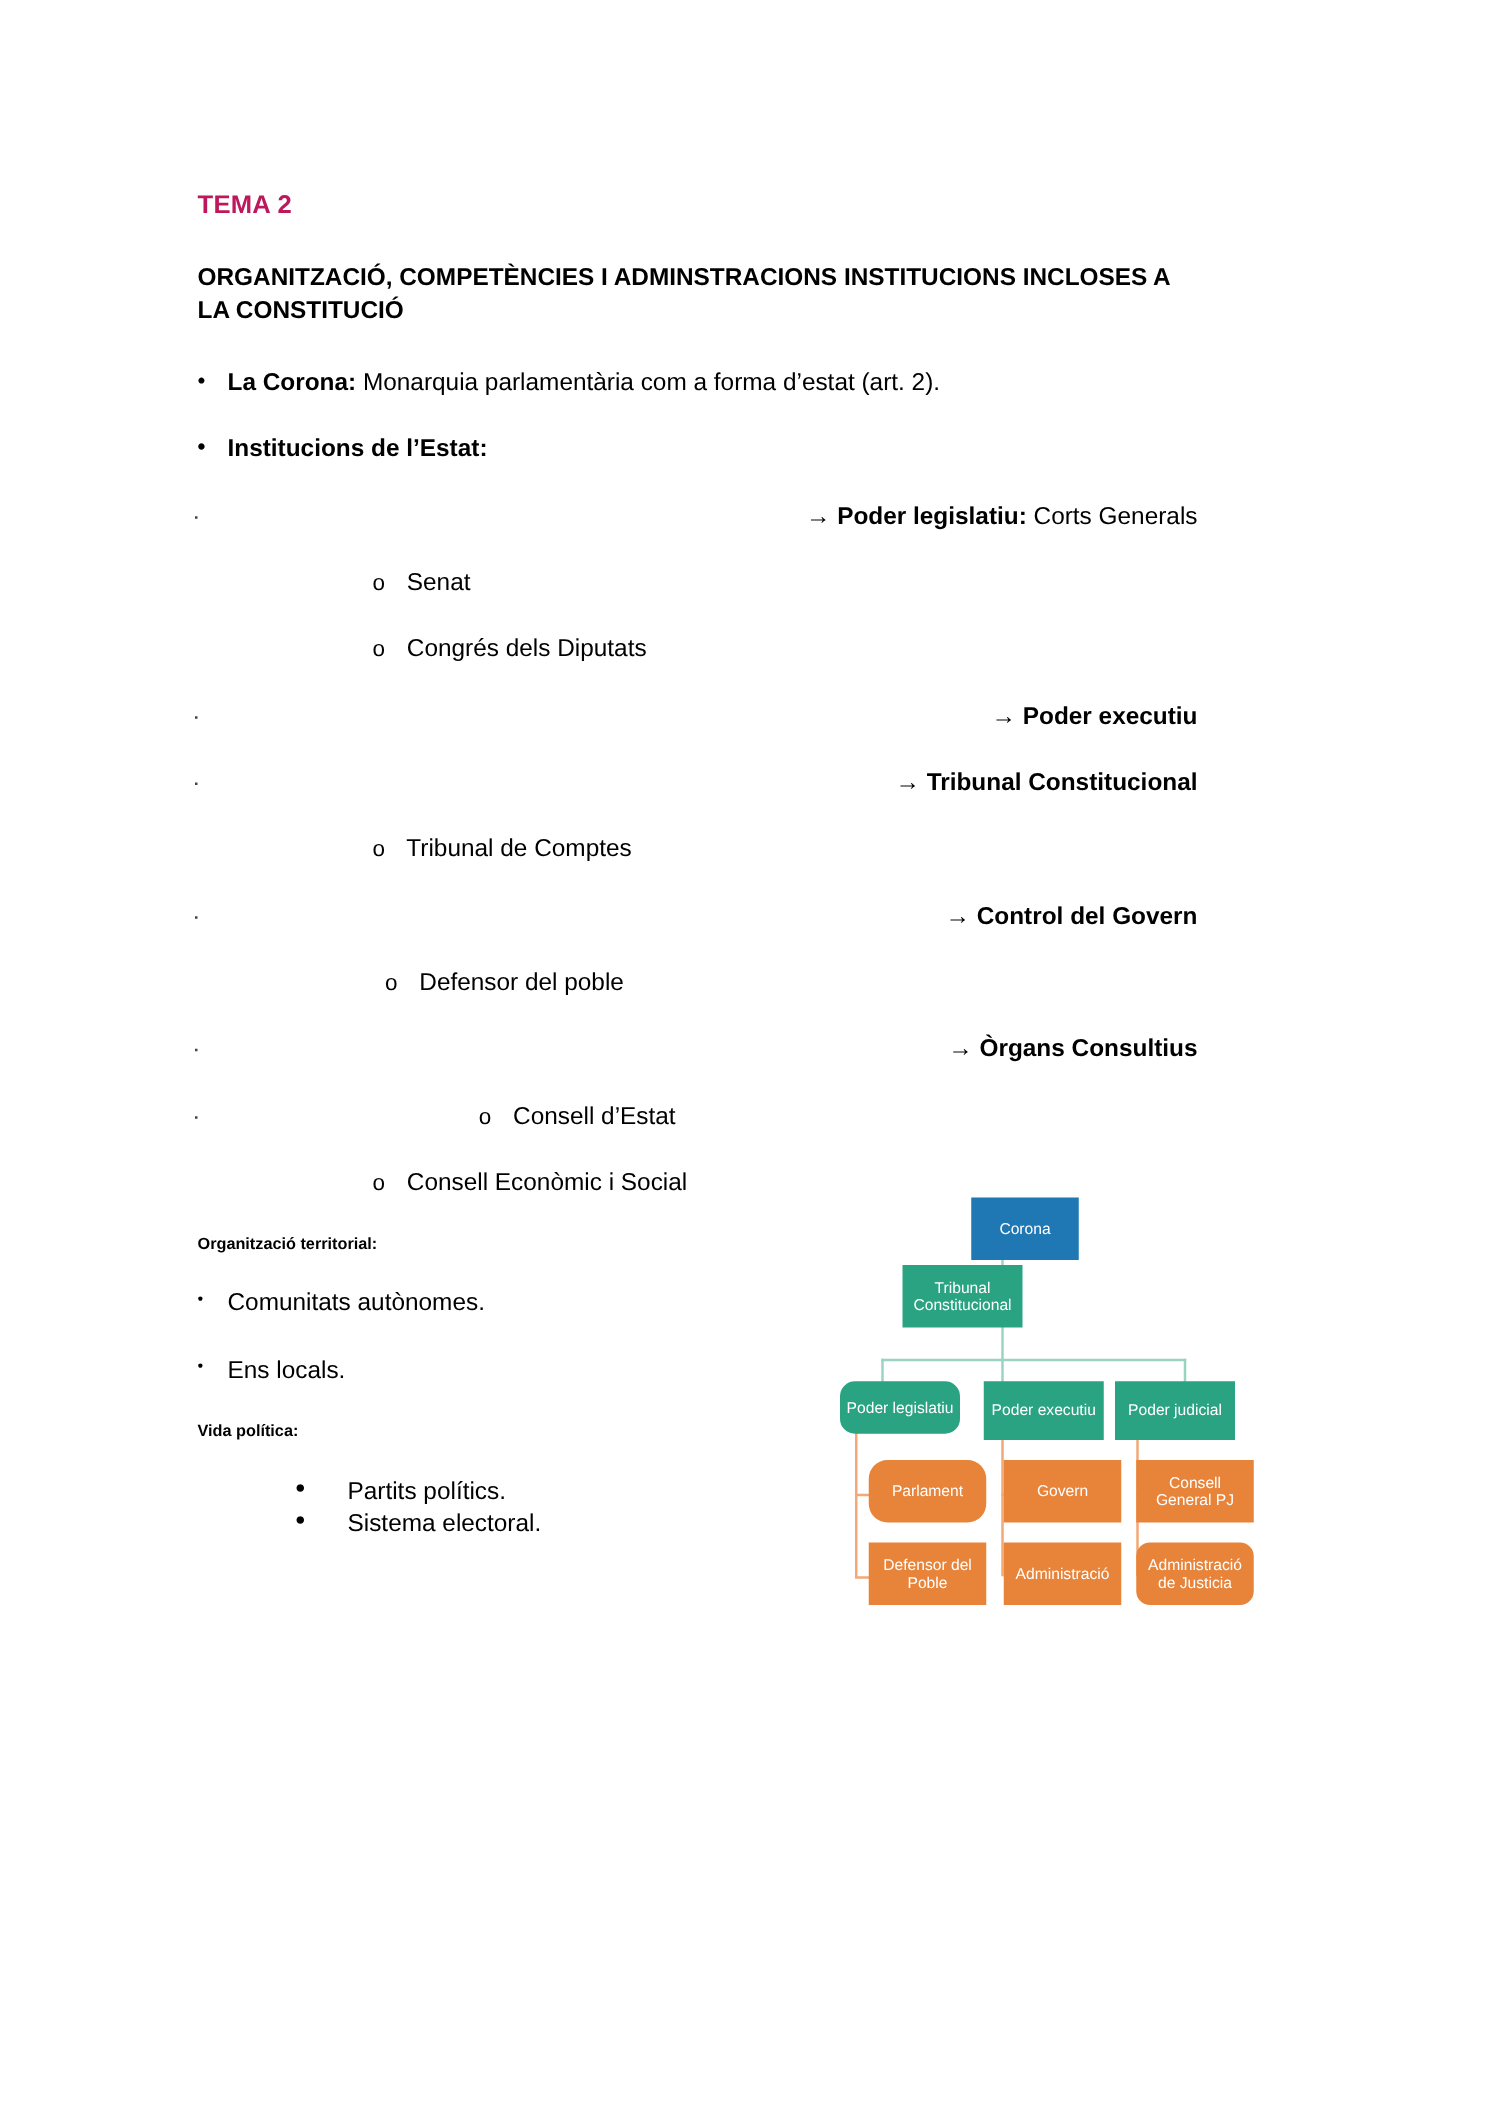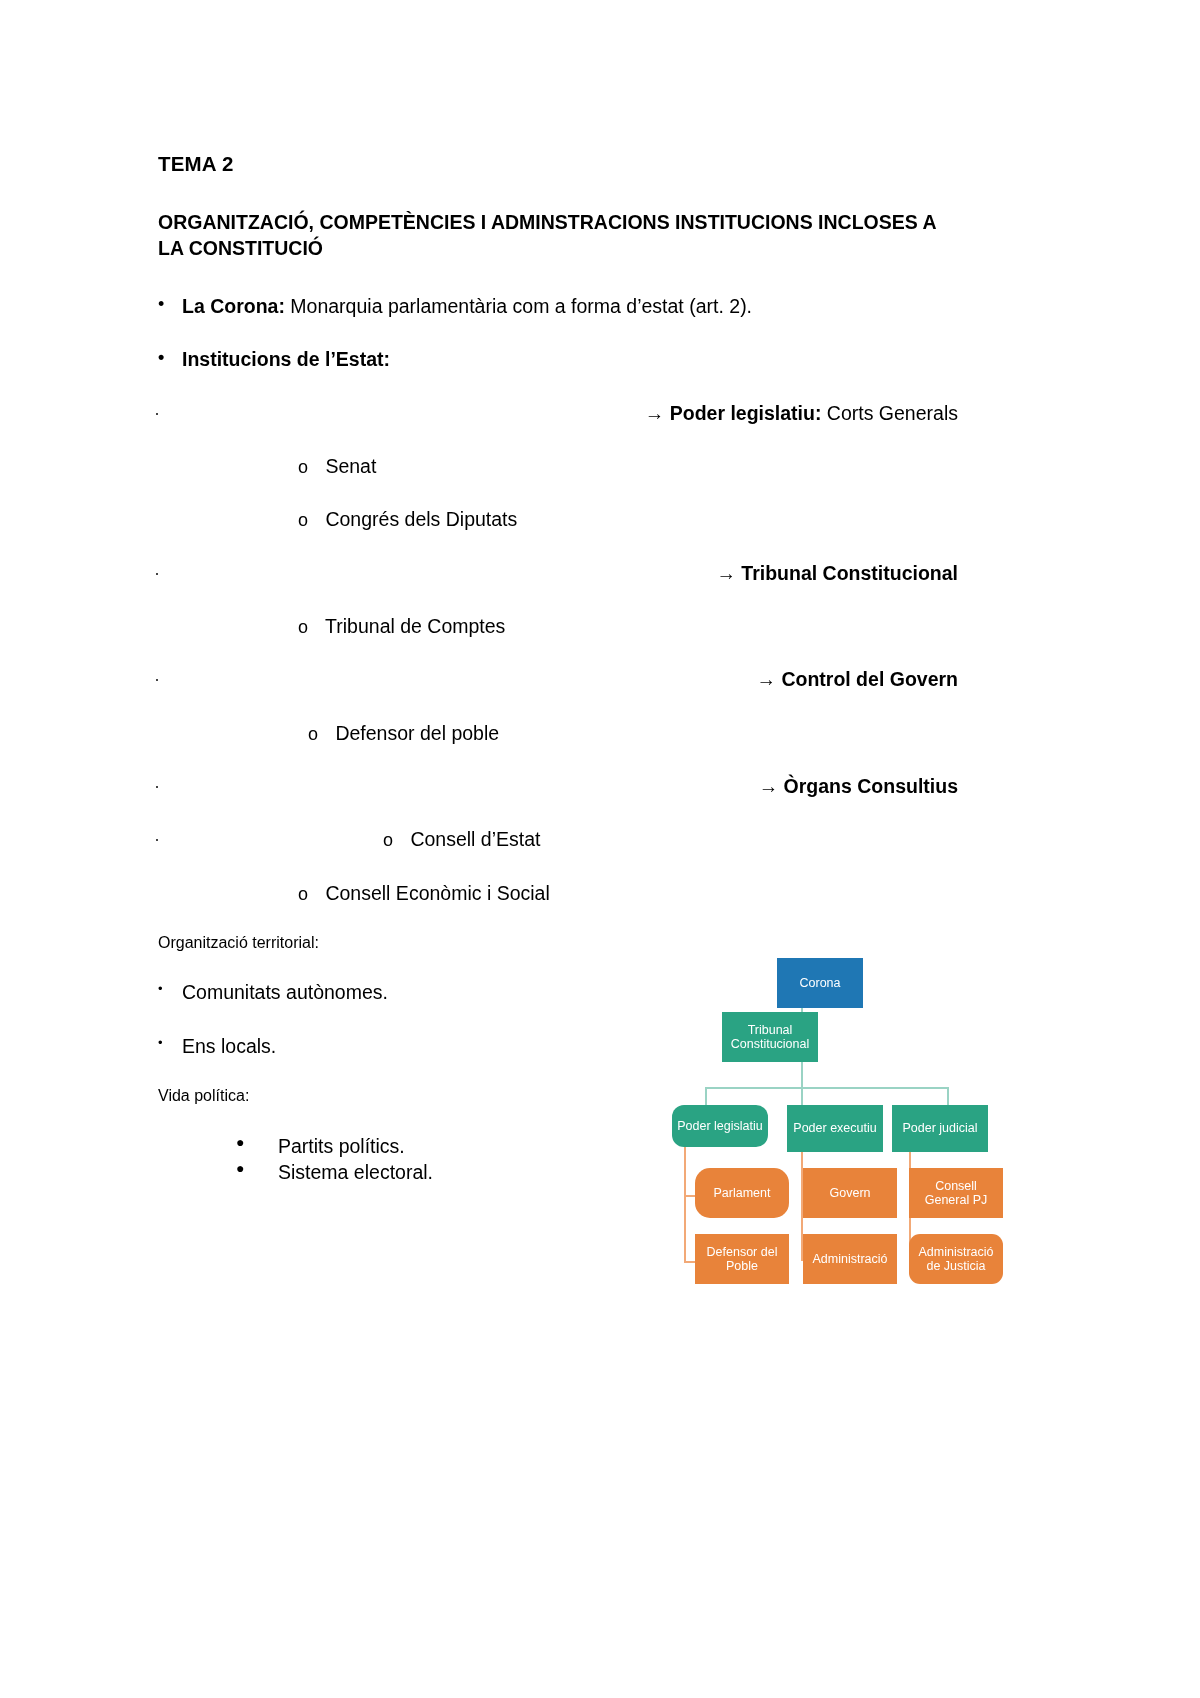--- a/index.html
+++ b/index.html
@@ -20,21 +20,21 @@
   }
   .content {
     position: absolute;
     left: 158px;
     top: 152px;
     width: 800px;
   }
 
   
   .tema {
-    color: #000000;
+    color: #be185d;
     font-weight: bold;
     font-size: 20.5px;
     letter-spacing: .2px;
     margin: 0 0 34px 0;
   }
   .subject {
     font-weight: bold;
     font-size: 19.5px;
     line-height: 1.33;
     margin: 0 0 32px 0;
@@ -74,22 +74,22 @@
   .lvl-circle .crc {
     display: inline-block;
     width: 22px;
     font-size: 18px;
   }
 
   .lvl-circle.ind1 { padding-left: 150px; }
   .lvl-circle.ind2 { padding-left: 225px; }
 
   .heading-plain {
-    font-weight: normal;
-    font-size: 16px;
+    font-weight: bold;
+    font-size: 13px;
     margin: 0 0 28px 0;
   }
 
   .tight-list {
     margin: 0;
     padding-left: 78px;
     list-style: none;
   }
   .tight-list li {
     font-size: 19.5px;
@@ -170,20 +170,25 @@
     <div class="para lvl-circle">
       <span class="crc">o</span>
       <span>Senat</span>
     </div>
 
     <div class="para lvl-circle">
       <span class="crc">o</span>
       <span>Congrés dels Diputats</span>
     </div>
 
+    <div class="para lvl-arrow">
+      <span class="tiny-dot"></span>
+      <span class="arw">→</span>
+      <span class="b">Poder executiu</span>
+    </div>
 
 
     <div class="para lvl-arrow">
       <span class="tiny-dot"></span>
       <span class="arw">→</span>
       <span class="b">Tribunal Constitucional</span>
     </div>
 
     <div class="para lvl-circle">
       <span class="crc">o</span>

